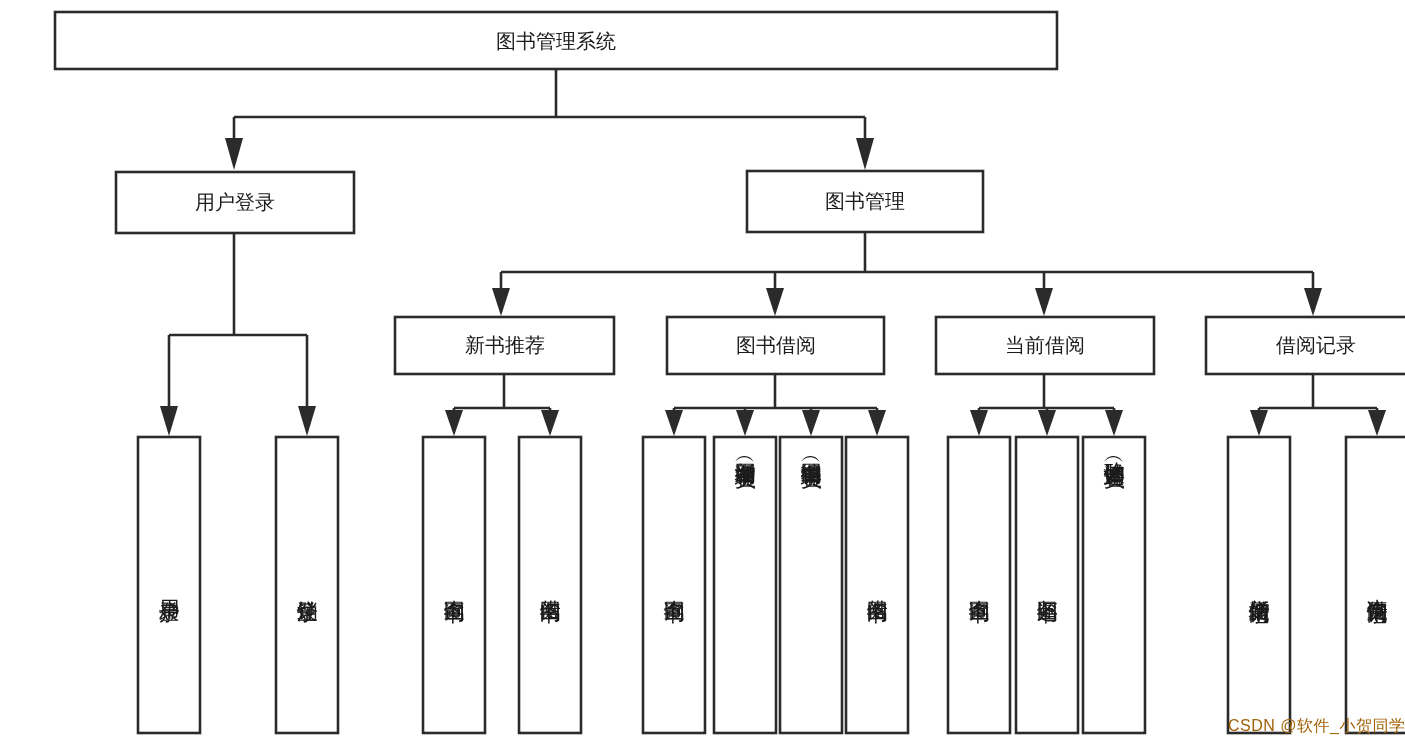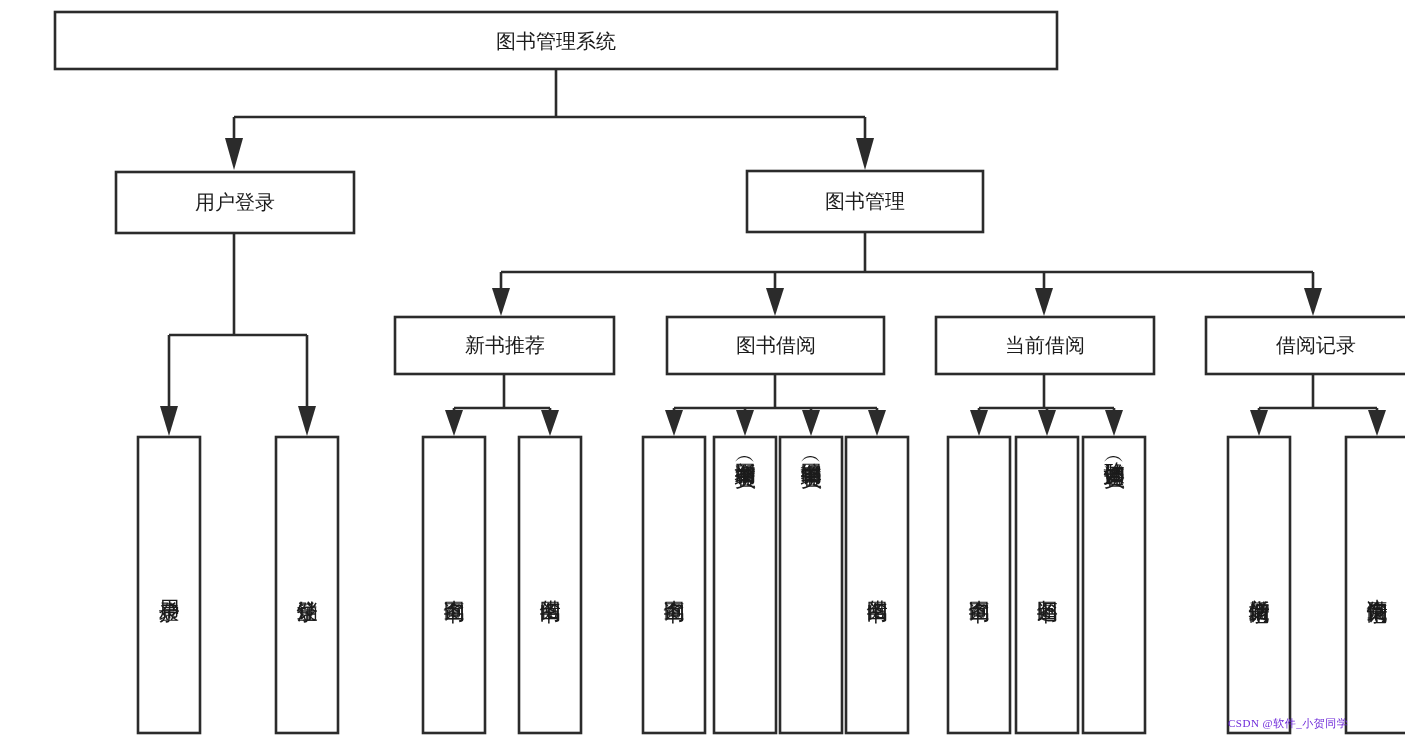--- a/index.html
+++ b/index.html
@@ -60,23 +60,23 @@
     display: flex;
     align-items: center;
     justify-content: center;
     text-align: center;
     box-sizing: border-box;
     pointer-events: none;
     white-space: nowrap;
   }
   .watermark {
     position: absolute;
-    font-family: Liberation Serif, serif;
-    font-size: 11px;
-    color: #6d28d9;
+    font-family: Liberation Sans, sans-serif;
+    font-size: 16px;
+    color: #a16207;
     white-space: nowrap;
     letter-spacing: 0.5px;
   }
 </style>
 </head>
 <body>
 
 <div id="diagram-root">
 
   <svg class="diagram-svg" viewBox="0 0 1405 747">

